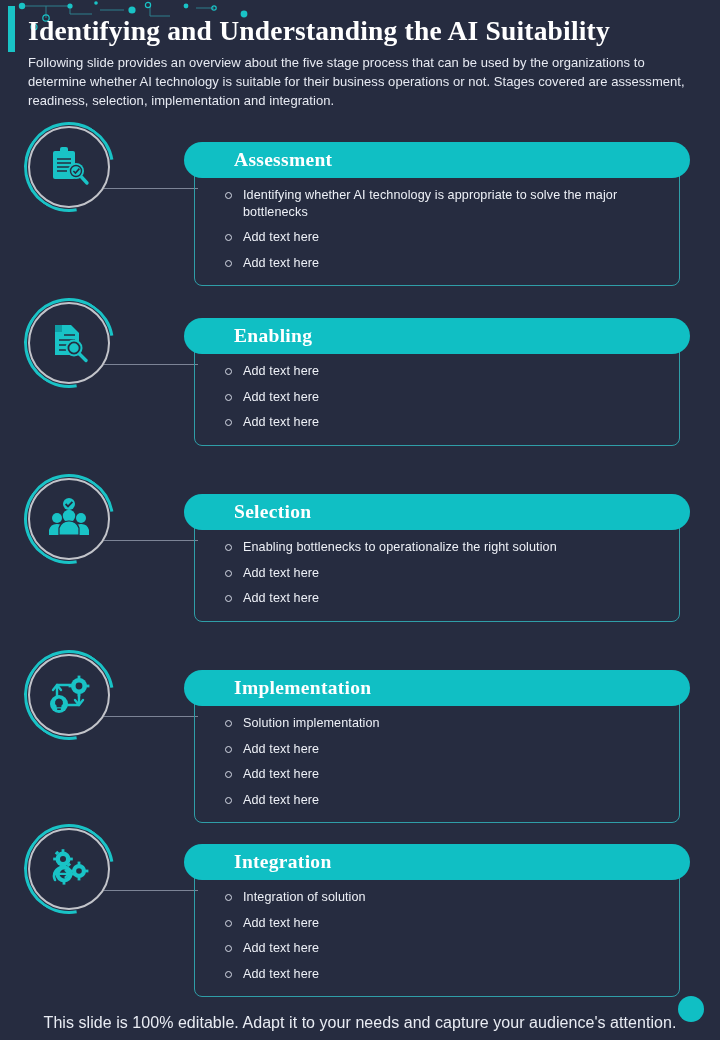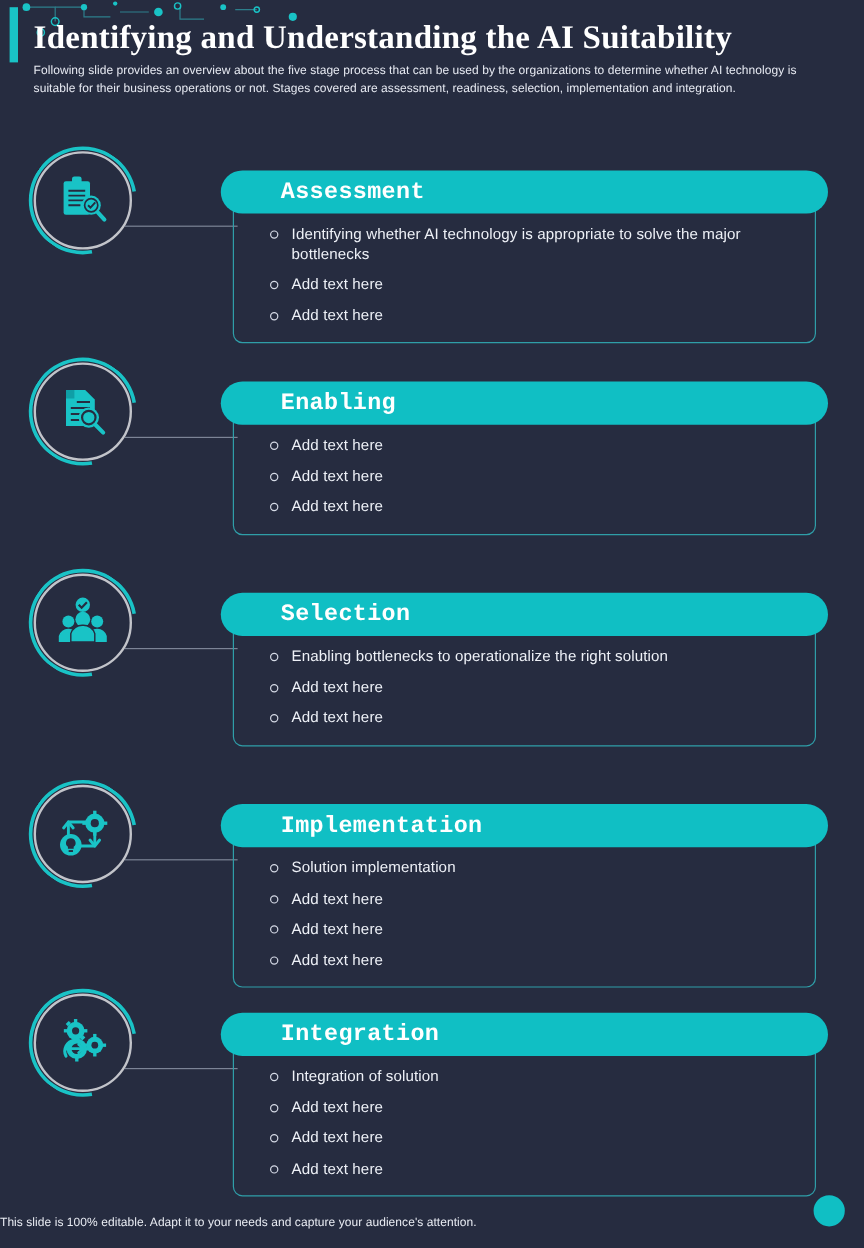--- a/index.html
+++ b/index.html
@@ -45,21 +45,21 @@
     font-family: "Liberation Serif", serif;
     font-weight: bold;
     font-size: 27.5px;
     color: #ffffff;
     letter-spacing: 0.2px;
     margin: 0;
     line-height: 1.12;
   }
   .page-subtitle {
     margin: 6px 0 0 0;
-    font-size: 10px;
+    font-size: 13px;
     line-height: 1.48;
     color: #e7eaf2;
     max-width: 668px;
     letter-spacing: 0.05px;
   }
 
   
   .stages {
     position: absolute;
     left: 0;
@@ -128,21 +128,21 @@
     height: 36px;
     background: #10bfc4;
     border-radius: 18px;
     display: flex;
     align-items: center;
     box-sizing: border-box;
     padding-left: 50px;
     z-index: 2;
   }
   .card-title {
-    font-family: Liberation Mono, monospace;
+    font-family: Liberation Serif, serif;
     font-weight: bold;
     font-size: 19.5px;
     color: #ffffff;
     letter-spacing: 0.3px;
   }
   .card-body {
     position: relative;
     margin-top: -18px;
     padding: 26px 18px 12px 18px;
     border: 1px solid #2f9ea8;
@@ -176,21 +176,22 @@
     border: 1px solid #d5dae6;
     border-radius: 50%;
   }
 
   
   .footer-note {
     position: absolute;
     left: 0;
     right: 0;
     top: 1014px;
-    font-size: 10px;
+    text-align: center;
+    font-size: 16px;
     color: #e9ecf3;
     letter-spacing: 0.05px;
   }
   .footer-dot {
     position: absolute;
     right: 16px;
     bottom: 18px;
     width: 26px;
     height: 26px;
     border-radius: 50%;

